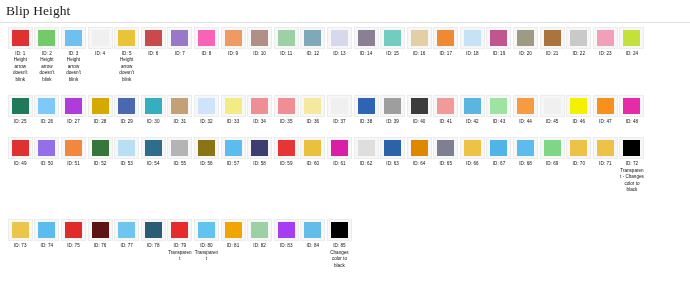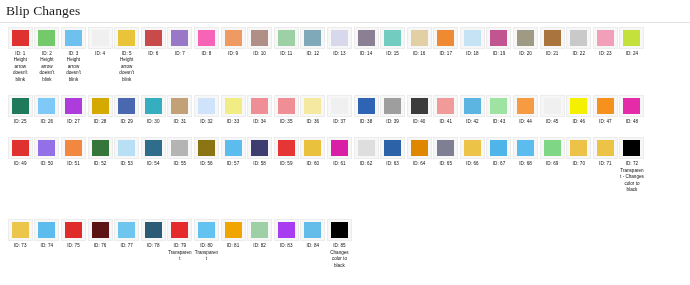--- a/index.html
+++ b/index.html
@@ -78,21 +78,21 @@
     width: 24px;
     word-wrap: break-word;
     overflow-wrap: break-word;
   }
   .row-gap { height: 11px; }
   .big-gap { height: 25px; }
 </style>
 </head>
 <body>
 
-<h1 id="page-title">Blip Changes</h1>
+<h1 id="page-title">Blip Height</h1>
 <div id="title-rule"></div>
 
 <div id="grid-container">
     <div class="row-wrap grid">
       <div class="cell">
         <div class="swatch-frame">
           <div class="swatch" style="background: rgb(224, 49, 49);"></div>
         </div>
         <div class="cell-label">ID: 1</div>
         <div class="cell-note">Height arrow doesn't blink</div>

